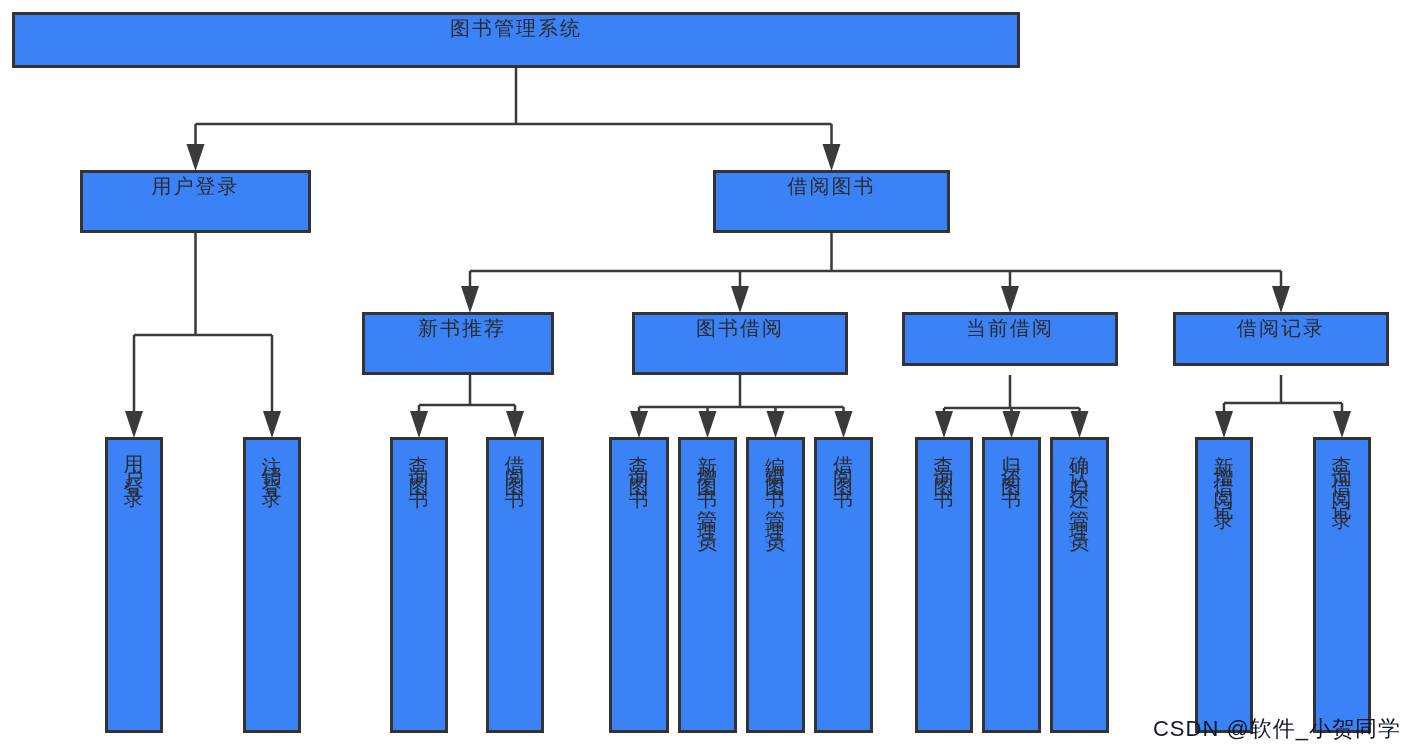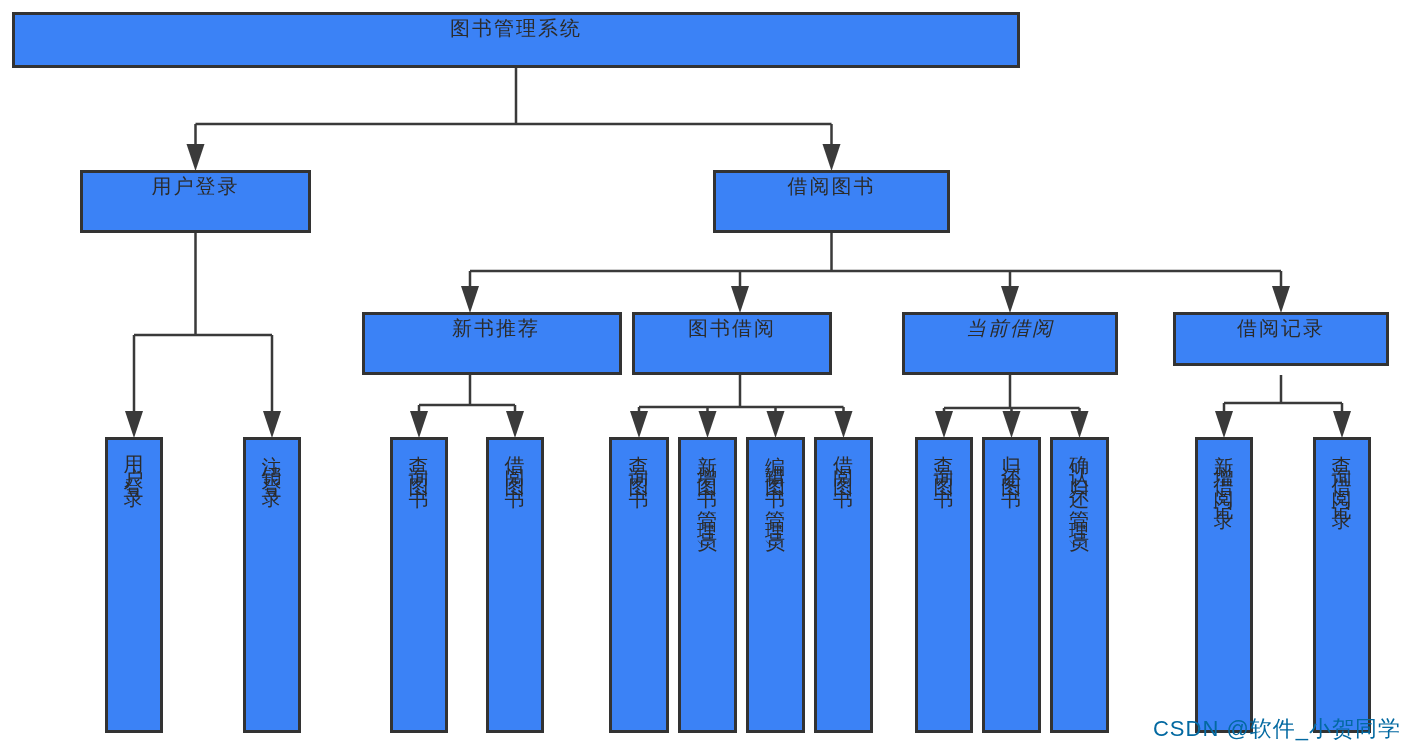--- a/index.html
+++ b/index.html
@@ -43,21 +43,21 @@
     letter-spacing: 11px;
     white-space: normal;
     line-height: 1;
   }
   #watermark {
     position: absolute;
     right: 4px;
     bottom: 3px;
     z-index: 2;
     font-size: 22px;
-    color: #0369a1;
+    color: #0f172a;
     letter-spacing: 1px;
     white-space: nowrap;
   }
 </style>
 </head>
 <body>
 
 <div id="stage">
   <svg id="edges" width="1405" height="747" viewBox="0 0 1405 747">
       <path d="M516,68 L516,124 M195.5,124 L831.5,124 M195.5,124 L195.5,158 M831.5,124 L831.5,158 M195.5,233 L195.5,335 M134,335 L272,335 M134,335 L134,425 M272,335 L272,425 M831.5,233 L831.5,271 M470,271 L1281,271 M470,271 L470,300 M740,271 L740,300 M1010,271 L1010,300 M1281,271 L1281,300 M470,375 L470,405 M419,405 L515,405 M419,405 L419,425 M515,405 L515,425 M740,375 L740,407 M639,407 L843.5,407 M639,407 L639,425 M707.5,407 L707.5,425 M775.5,407 L775.5,425 M843.5,407 L843.5,425 M1010,375 L1010,408 M944,408 L1079.5,408 M944,408 L944,425 M1011.5,408 L1011.5,425 M1079.5,408 L1079.5,425 M1281,375 L1281,403 M1224,403 L1342,403 M1224,403 L1224,425 M1342,403 L1342,425 " fill="none" stroke="#3a3a3a" stroke-width="2.5"></path>
@@ -84,27 +84,27 @@
   <div id="watermark">CSDN @软件_小贺同学</div>
 <div class="node" style="left: 12px; top: 12px; width: 1008px; height: 56px;">
       <span class="lbl">图书管理系统</span>
     </div>
     <div class="node" style="left: 80px; top: 170px; width: 231px; height: 63px;">
       <span class="lbl">用户登录</span>
     </div>
     <div class="node" style="left: 713px; top: 170px; width: 237px; height: 63px;">
       <span class="lbl">借阅图书</span>
     </div>
-    <div class="node" style="left: 362px; top: 312px; width: 260px; height: 63px; padding-left: 8px;">
+    <div class="node" style="left: 362px; top: 312px; width: 192px; height: 63px; padding-left: 8px;">
       <span class="lbl">新书推荐</span>
     </div>
-    <div class="node" style="left: 632px; top: 312px; width: 200px; height: 63px;">
+    <div class="node" style="left: 632px; top: 312px; width: 216px; height: 63px;">
       <span class="lbl">图书借阅</span>
     </div>
-    <div class="node" style="left: 902px; top: 312px; width: 216px; height: 63px; font-style: italic;">
+    <div class="node" style="left: 902px; top: 312px; width: 216px; height: 54px;">
       <span class="lbl">当前借阅</span>
     </div>
     <div class="node" style="left: 1173px; top: 312px; width: 216px; height: 54px;">
       <span class="lbl">借阅记录</span>
     </div>
     <div class="node vertical" style="left: 105px; top: 437px; width: 58px; height: 296px;">
       <span class="lbl">用户登录</span>
     </div>
     <div class="node vertical" style="left: 243px; top: 437px; width: 58px; height: 296px;">
       <span class="lbl">注销登录</span>

